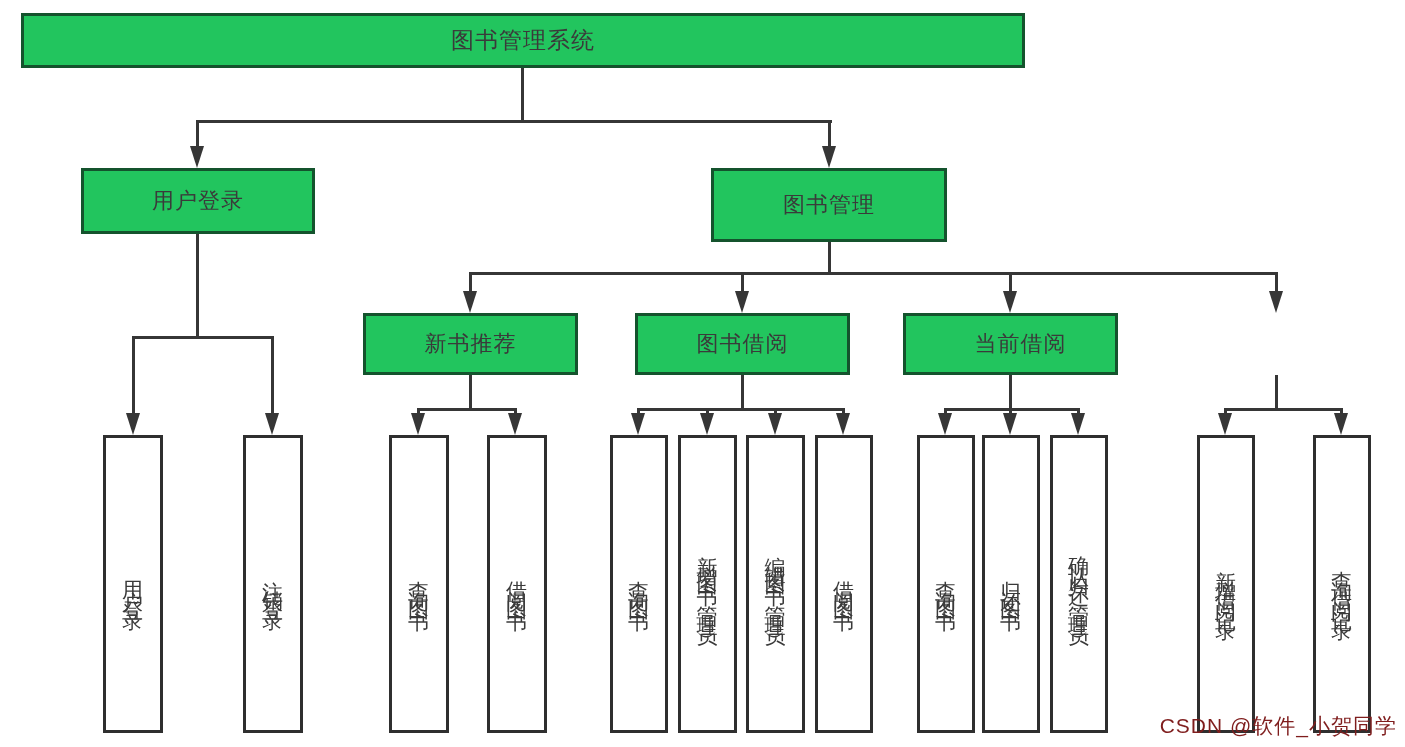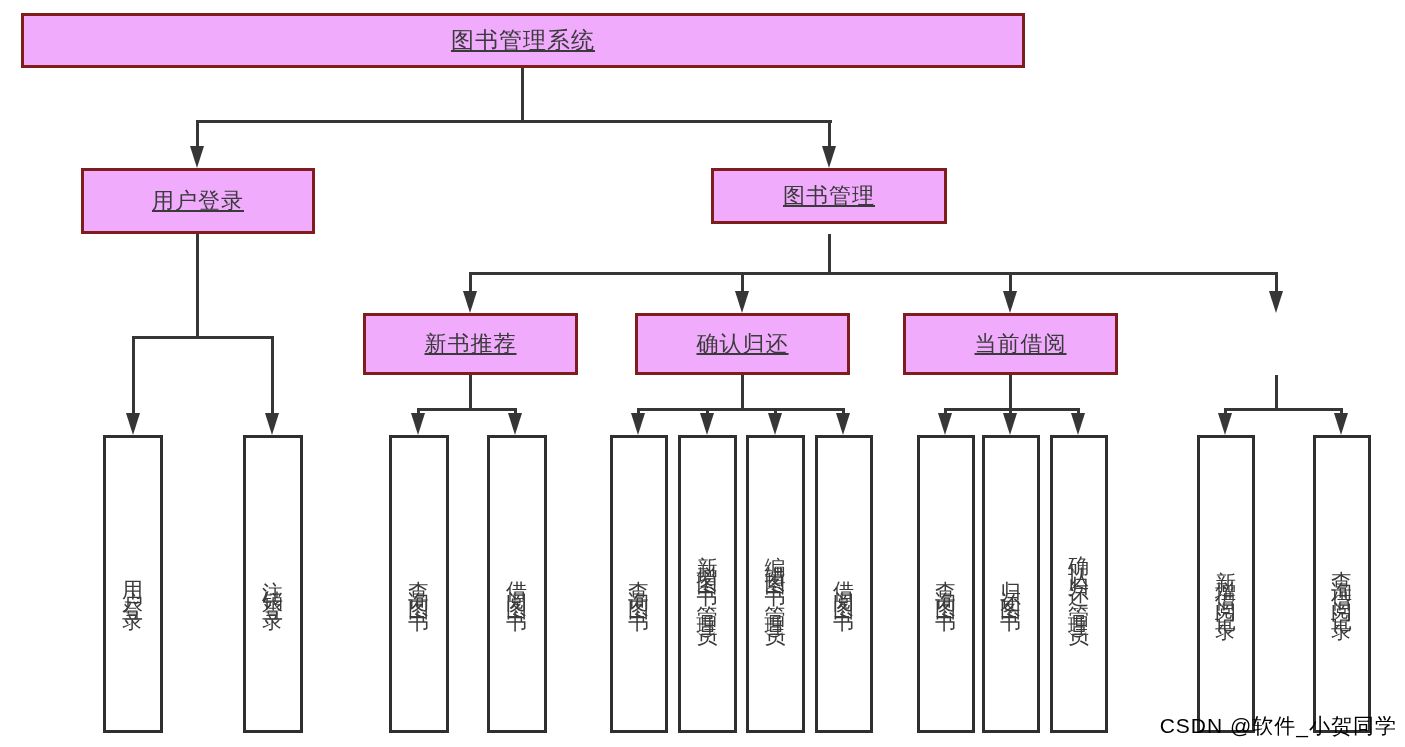--- a/index.html
+++ b/index.html
@@ -8,30 +8,29 @@
     width: 1405px;
     height: 747px;
     background: #ffffff;
     font-family: "Liberation Sans", sans-serif;
     overflow: hidden;
   }
   
   .node {
     position: absolute;
     box-sizing: border-box;
-    border: 3px solid #7f1d1d;
-    background: #f0abfc;
+    border: 3px solid #14532d;
+    background: #22c55e;
     display: flex;
     align-items: center;
     justify-content: center;
     font-size: 22px;
     color: #3a3a3a;
     letter-spacing: 1px;
     z-index: 2;
-    text-decoration: underline;
   }
   
   .vnode {
     position: absolute;
     box-sizing: border-box;
     border: 3px solid #2f2f2f;
     background: #ffffff;
     display: flex;
     align-items: center;
     justify-content: center;
@@ -52,21 +51,21 @@
     border-left: 7px solid transparent;
     border-right: 7px solid transparent;
     border-top: 22px solid #363636;
     z-index: 1;
   }
   #watermark {
     position: absolute;
     right: 8px;
     top: 712px;
     font-size: 21px;
-    color: #000000;
+    color: #7f1d1d;
     letter-spacing: 1px;
     z-index: 5;
     white-space: nowrap;
   }
   #root-title { font-size: 23px; }
 </style>
 </head>
 <body>
 
 <div id="canvas">
@@ -74,42 +73,42 @@
   <div class="node" id="root-title" style="left:21px; top:13px; width:1004px; height:55px;">图书管理系统</div>
 
   <div class="vl" style="left:521px; top:68px; height:52px;"></div>
   <div class="hl" style="left:196px; top:120px; width:636px;"></div>
   <div class="vl" style="left:196px; top:120px; height:28px;"></div>
   <div class="ah" style="left:190px; top:146px;"></div>
   <div class="vl" style="left:828px; top:120px; height:28px;"></div>
   <div class="ah" style="left:822px; top:146px;"></div>
 
   <div class="node" style="left:81px; top:168px; width:234px; height:66px;">用户登录</div>
-  <div class="node" style="left:711px; top:168px; width:236px; height:56px;">图书管理</div>
+  <div class="node" style="left:711px; top:168px; width:236px; height:74px;">图书管理</div>
 
   <div class="vl" style="left:196px; top:234px; height:102px;"></div>
   <div class="hl" style="left:132px; top:336px; width:141px;"></div>
   <div class="vl" style="left:132px; top:336px; height:79px;"></div>
   <div class="ah" style="left:126px; top:413px;"></div>
   <div class="vl" style="left:271px; top:336px; height:79px;"></div>
   <div class="ah" style="left:265px; top:413px;"></div>
 
   <div class="vl" style="left:828px; top:234px; height:41px;"></div>
   <div class="hl" style="left:469px; top:272px; width:808px;"></div>
   <div class="vl" style="left:469px; top:272px; height:21px;"></div>
   <div class="ah" style="left:463px; top:291px;"></div>
   <div class="vl" style="left:741px; top:272px; height:21px;"></div>
   <div class="ah" style="left:735px; top:291px;"></div>
   <div class="vl" style="left:1009px; top:272px; height:21px;"></div>
   <div class="ah" style="left:1003px; top:291px;"></div>
   <div class="vl" style="left:1275px; top:272px; height:21px;"></div>
   <div class="ah" style="left:1269px; top:291px;"></div>
 
   <div class="node" style="left:363px; top:313px; width:215px; height:62px;">新书推荐</div>
-  <div class="node" style="left:635px; top:313px; width:215px; height:62px;">确认归还</div>
+  <div class="node" style="left:635px; top:313px; width:215px; height:62px;">图书借阅</div>
   <div class="node" style="left:903px; top:313px; width:215px; height:62px;padding-left:20px;">当前借阅</div>
 
   <div class="vl" style="left:469px; top:375px; height:36px;"></div>
   <div class="hl" style="left:418px; top:408px; width:99px;"></div>
   <div class="vl" style="left:417px; top:408px; height:8px;"></div>
   <div class="ah" style="left:411px; top:413px;"></div>
   <div class="vl" style="left:514px; top:408px; height:8px;"></div>
   <div class="ah" style="left:508px; top:413px;"></div>
 
   <div class="vl" style="left:741px; top:375px; height:36px;"></div>

